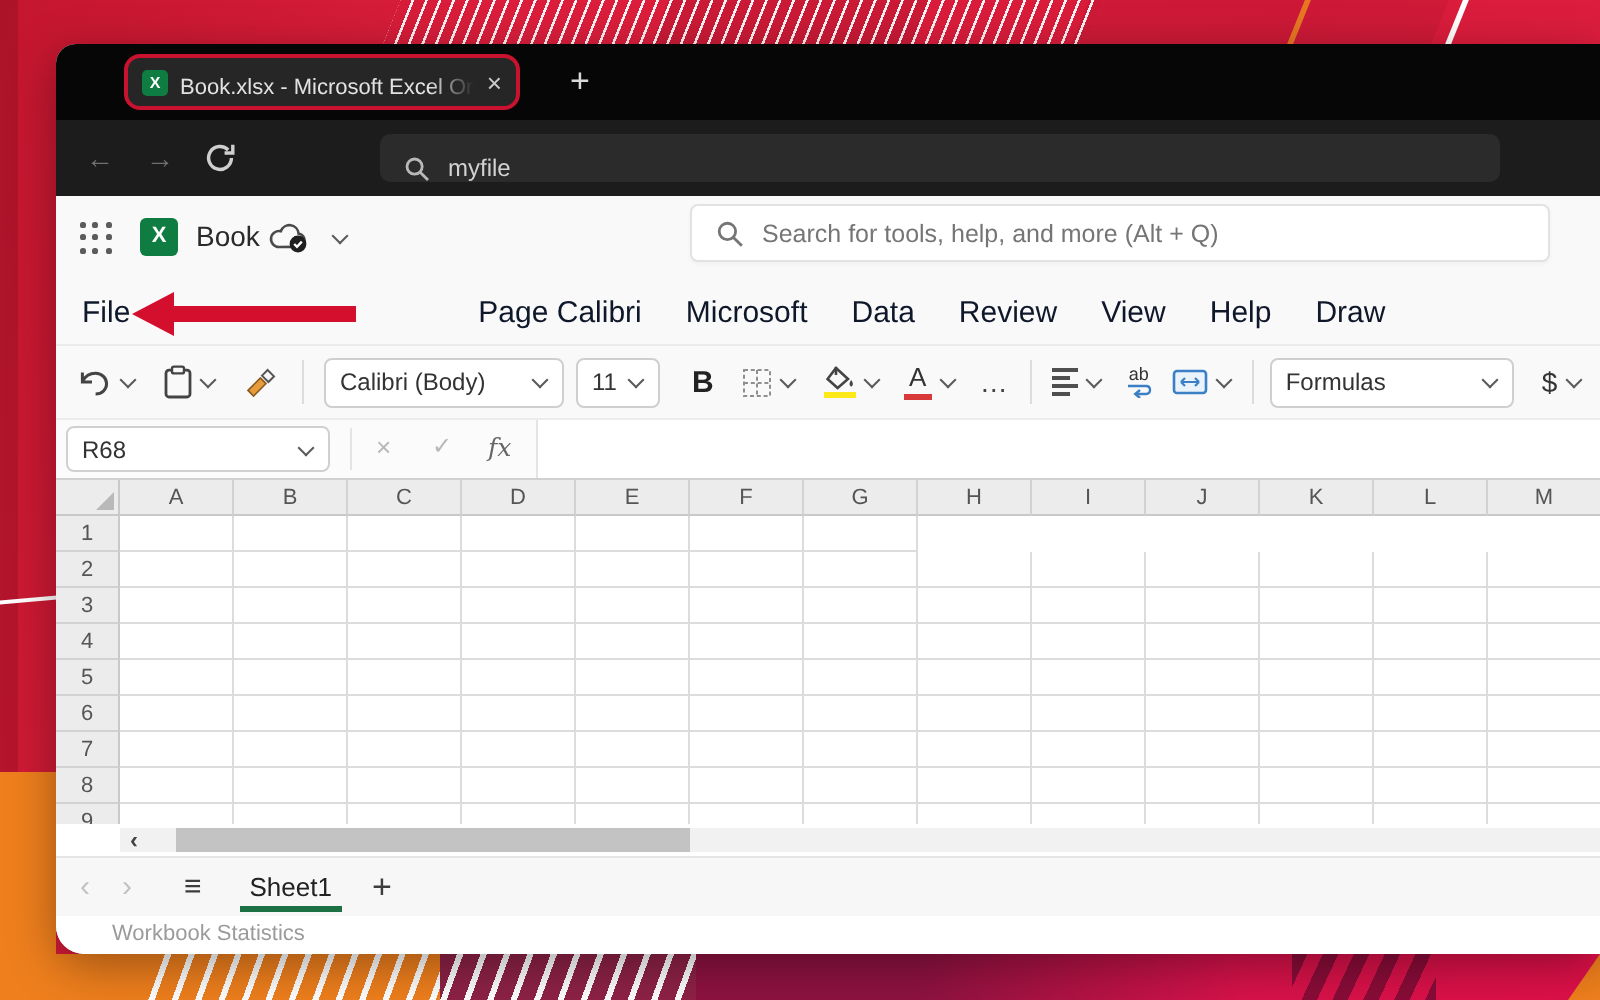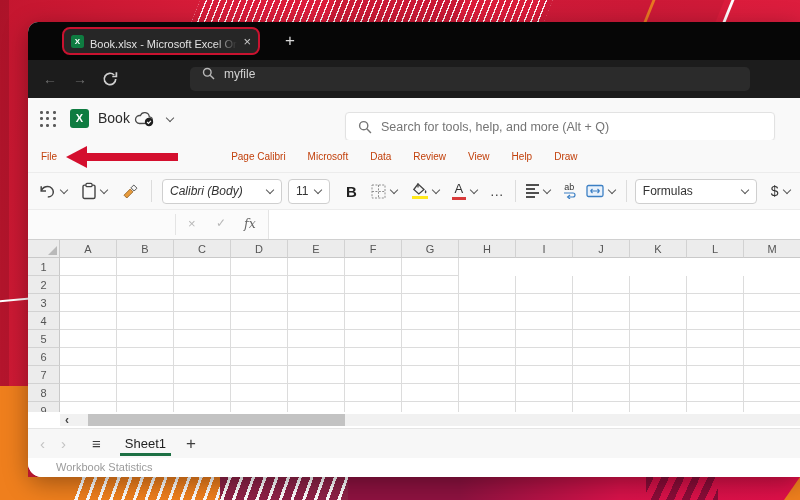--- a/index.html
+++ b/index.html
@@ -42,56 +42,56 @@
   .tab-fade { position:absolute; right:0; top:0; width:22px; height:100%; background:linear-gradient(90deg, rgba(38,38,38,0), #262626); }
   .tab-close { flex:none; color:#cbcbcb; font-size:13px; line-height:13px; }
   .new-tab { position:absolute; left:250px; top:7px; width:24px; height:24px; color:#d8d8d8;
     font-size:17px; line-height:23px; text-align:center; font-weight:300; }
 
   .navbar { position:absolute; left:0; top:38px; width:100%; height:38px; background:#1c1c1c; }
   .nav-btn { position:absolute; top:9px; width:20px; height:20px; text-align:center; line-height:20px; font-size:14px; color:#6f6f6f; }
   .nav-back { left:12px; } .nav-fwd { left:42px; }
   .nav-reload { position:absolute; left:74px; top:11px; width:16px; height:16px; }
   .addrbar { position:absolute; left:162px; top:7px; width:560px; height:24px; background:#2b2b2b; border-radius:5px;
-    display:flex; align-items:flex-start; padding:0 12px; gap:9px; }
+    display:flex; align-items:flex-end; padding:0 12px; gap:9px; }
   .addr-ico { color:#b9b9b9; display:flex; }
   .addr-text { font-size:12px; color:#d2d2d2; }
 
   
   .xl-header { position:absolute; left:0; top:76px; width:100%; height:42px; background:#f9f9f9; }
   .waffle { position:absolute; left:12px; top:13px; width:16px; height:16px; display:grid;
     grid-template-columns:repeat(3,1fr); gap:3.4px; }
   .waffle span { width:2.6px; height:2.6px; background:#5c5c5c; border-radius:50%; }
   .xl-logo { position:absolute; left:42px; top:11px; width:19px; height:19px; background:#0f7c41; border-radius:3px;
     color:#fff; font-weight:bold; font-size:11px; text-align:center; line-height:19px; }
   .xl-title { position:absolute; left:70px; top:12px; font-size:14px; color:#2a2a2a; }
   .cloud-ico { position:absolute; left:106px; top:13px; }
   .title-chev { position:absolute; left:134px; top:17px; }
-  .xl-search { position:absolute; left:317px; top:14px; width:430px; height:29px; background:#fff;
+  .xl-search { position:absolute; left:317px; top:4px; width:430px; height:29px; background:#fff;
     border:1px solid #e2e2e2; border-radius:4px; display:flex; align-items:center; padding:0 12px; gap:9px;
     box-shadow:0 1px 2px rgba(0,0,0,.04); }
   .xl-search-ico { color:#757575; display:flex; }
   .xl-search-text { font-size:12.5px; color:#757575; }
 
   .menubar { position:absolute; left:0; top:118px; width:100%; height:32px; background:#f9f9f9;
-    display:flex; align-items:center; font-size:10px; color:#c2410c; }
+    display:flex; align-items:center; font-size:15px; color:#0f172a; }
   .menu-file { padding:0 13px; }
   .menu-spacer { width:150px; }
   .menu-item { padding:0 11px; }
 
   .toolbar { position:absolute; left:0; top:150px; width:100%; height:38px; background:#f9f9f9;
     border-top:1px solid #ececec; border-bottom:1px solid #ececec; display:flex; align-items:center; padding-left:10px; }
   .tb-div { width:1px; height:22px; background:#dcdcdc; flex:none; }
   .tb-ico { display:flex; align-items:center; flex:none; }
   .chev { width:8px; height:8px; position:relative; flex:none; margin-left:4px; }
   .chev::before { content:""; position:absolute; left:1px; top:0; width:5px; height:5px;
     border-right:1.3px solid #5a5a5a; border-bottom:1.3px solid #5a5a5a; transform:rotate(45deg); }
   .tb-box { height:25px; background:#fff; border:1px solid #cfcfcf; border-radius:4px;
     display:flex; align-items:center; padding:0 7px; font-size:12px; color:#333; flex:none; justify-content:space-between; }
-  .font-box { width:120px; margin-left:10px;font-style:italic; }
+  .font-box { width:120px; margin-left:10px; }
   .size-box { width:42px; margin-left:6px; }
   .num-box { width:122px; margin-left:8px; }
   .tb-bold { font-size:15px; font-weight:bold; color:#222; margin-left:16px; flex:none; }
   .stack { display:flex; flex-direction:column; align-items:center; flex:none; }
   .fc-letter { font-size:13px; color:#333; line-height:13px; }
   .bar-red { width:14px; height:3.5px; background:#d83a3a; margin-top:1.5px; }
   .bar-yellow { width:16px; height:3.5px; background:#ffe81a; margin-top:1px; }
   .tb-more { font-size:14px; color:#444; letter-spacing:1px; margin-left:12px; flex:none; }
   .align-ico { display:flex; flex-direction:column; gap:2.4px; flex:none; }
   .align-ico span { height:1.6px; background:#4f4f4f; }
@@ -329,20 +329,24 @@
       <span class="tb-div ml10"></span>
       <div class="tb-box num-box">
         <span>Formulas</span>
         <span class="chev"></span>
       </div>
       <span class="tb-cur">$</span>
       <span class="chev"></span>
     </div>
 
     <div class="fbar">
+      <div class="name-box">
+        <span>R68</span>
+        <span class="chev"></span>
+      </div>
       <span class="fbar-sep"></span>
       <span class="fx-cancel">×</span>
       <span class="fx-enter">✓</span>
       <span class="fx-label">fx</span>
       <div class="f-input"></div>
     </div>
 
     <div class="grid">
       <div class="hdr-row">
         <div class="corner">

